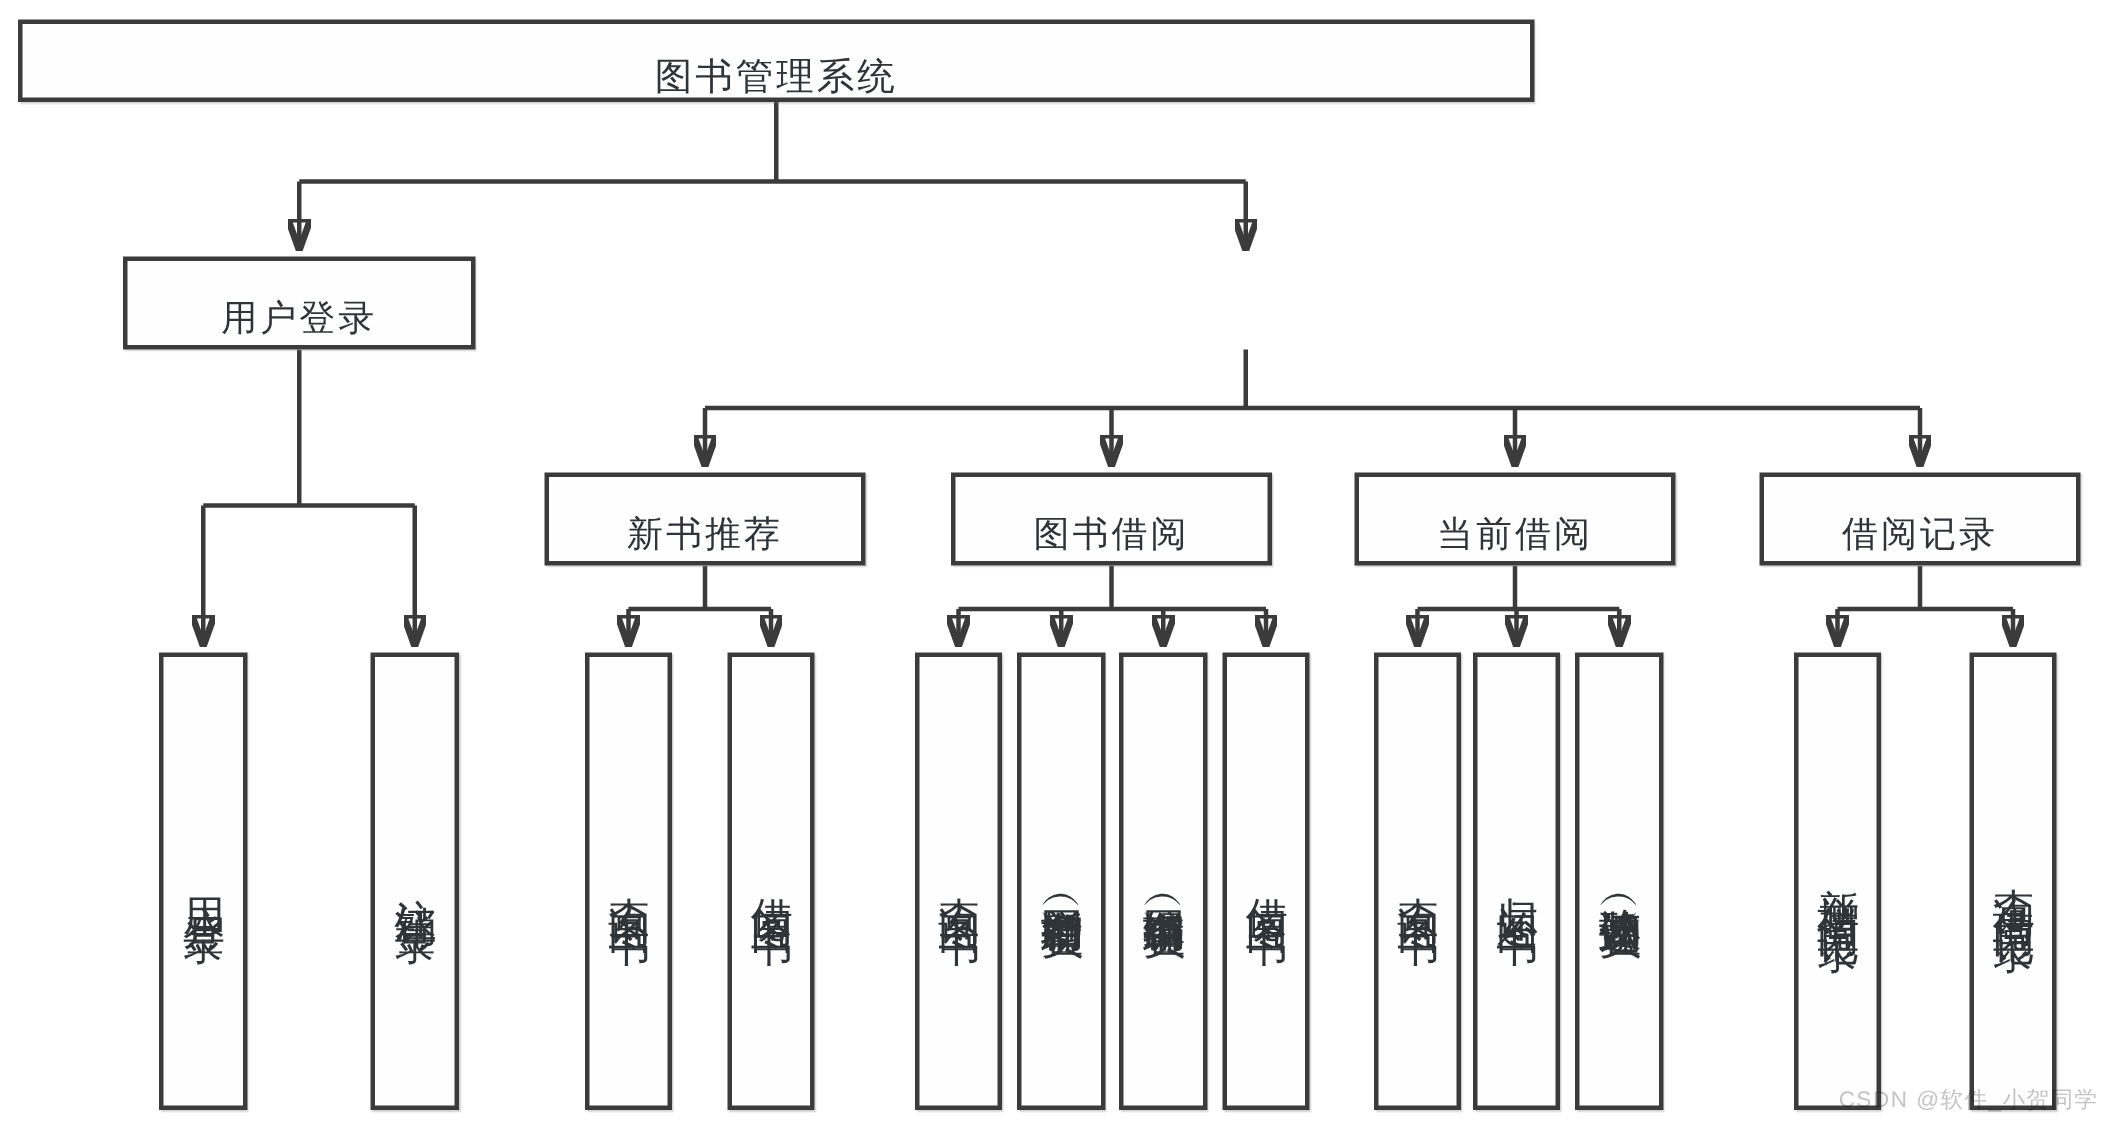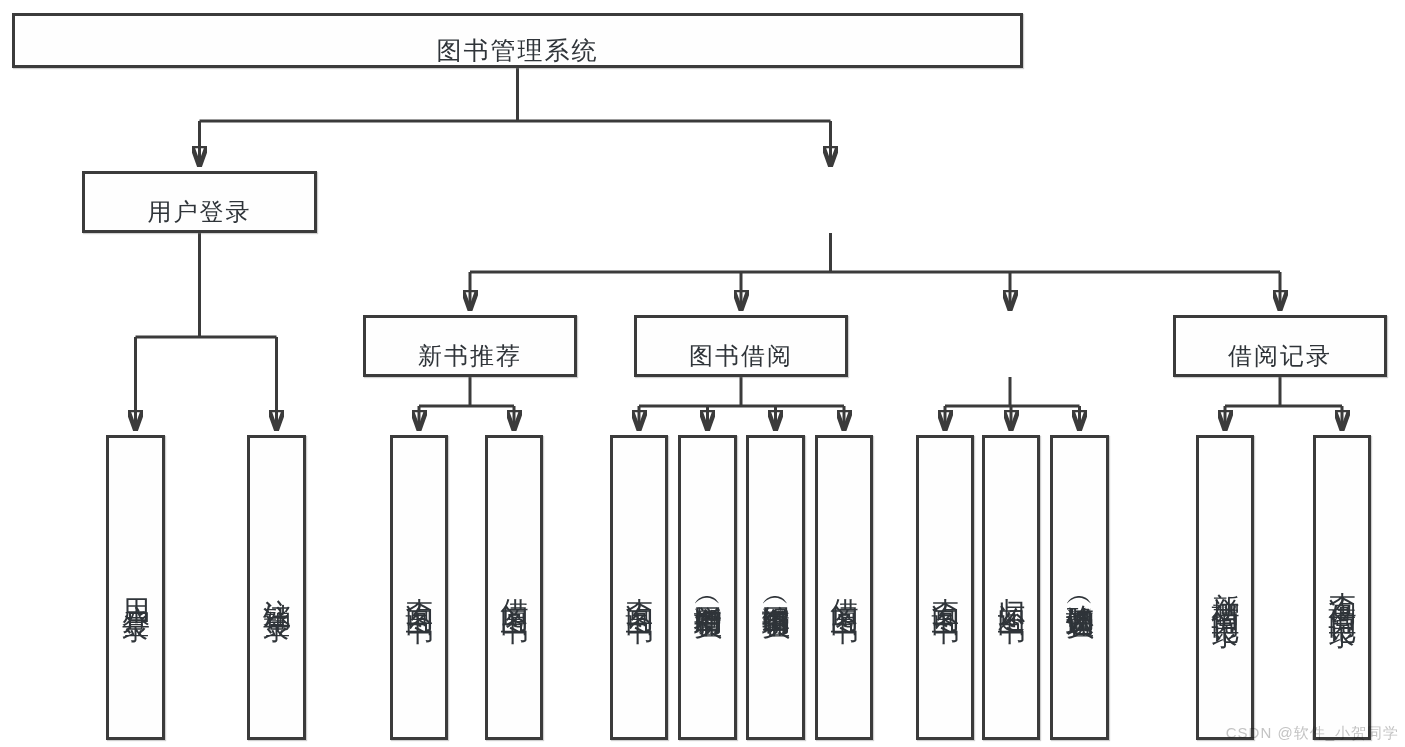--- a/index.html
+++ b/index.html
@@ -132,20 +132,23 @@
   <div class="node" style="left:82px; top:171px; width:235px; height:62px;">
     <span class="h-label">用户登录</span>
   </div>
 
   <div class="node" style="left:634px; top:315px; width:214px; height:62px;">
     <span class="h-label">图书借阅</span>
   </div>
   <div class="node" style="left:363px; top:315px; width:214px; height:62px;">
     <span class="h-label">新书推荐</span>
   </div>
+  <div class="node" style="left:903px; top:315px; width:214px; height:62px;">
+    <span class="h-label">当前借阅</span>
+  </div>
   <div class="node" style="left:1173px; top:315px; width:214px; height:62px;">
     <span class="h-label">借阅记录</span>
   </div>
 
   <div class="node leaf" style="left:106px; top:435px; width:59px; height:305px;">
     <span class="v-label">用户登录</span>
   </div>
   <div class="node leaf" style="left:247px; top:435px; width:59px; height:305px;">
     <span class="v-label">注销登录</span>
   </div>

